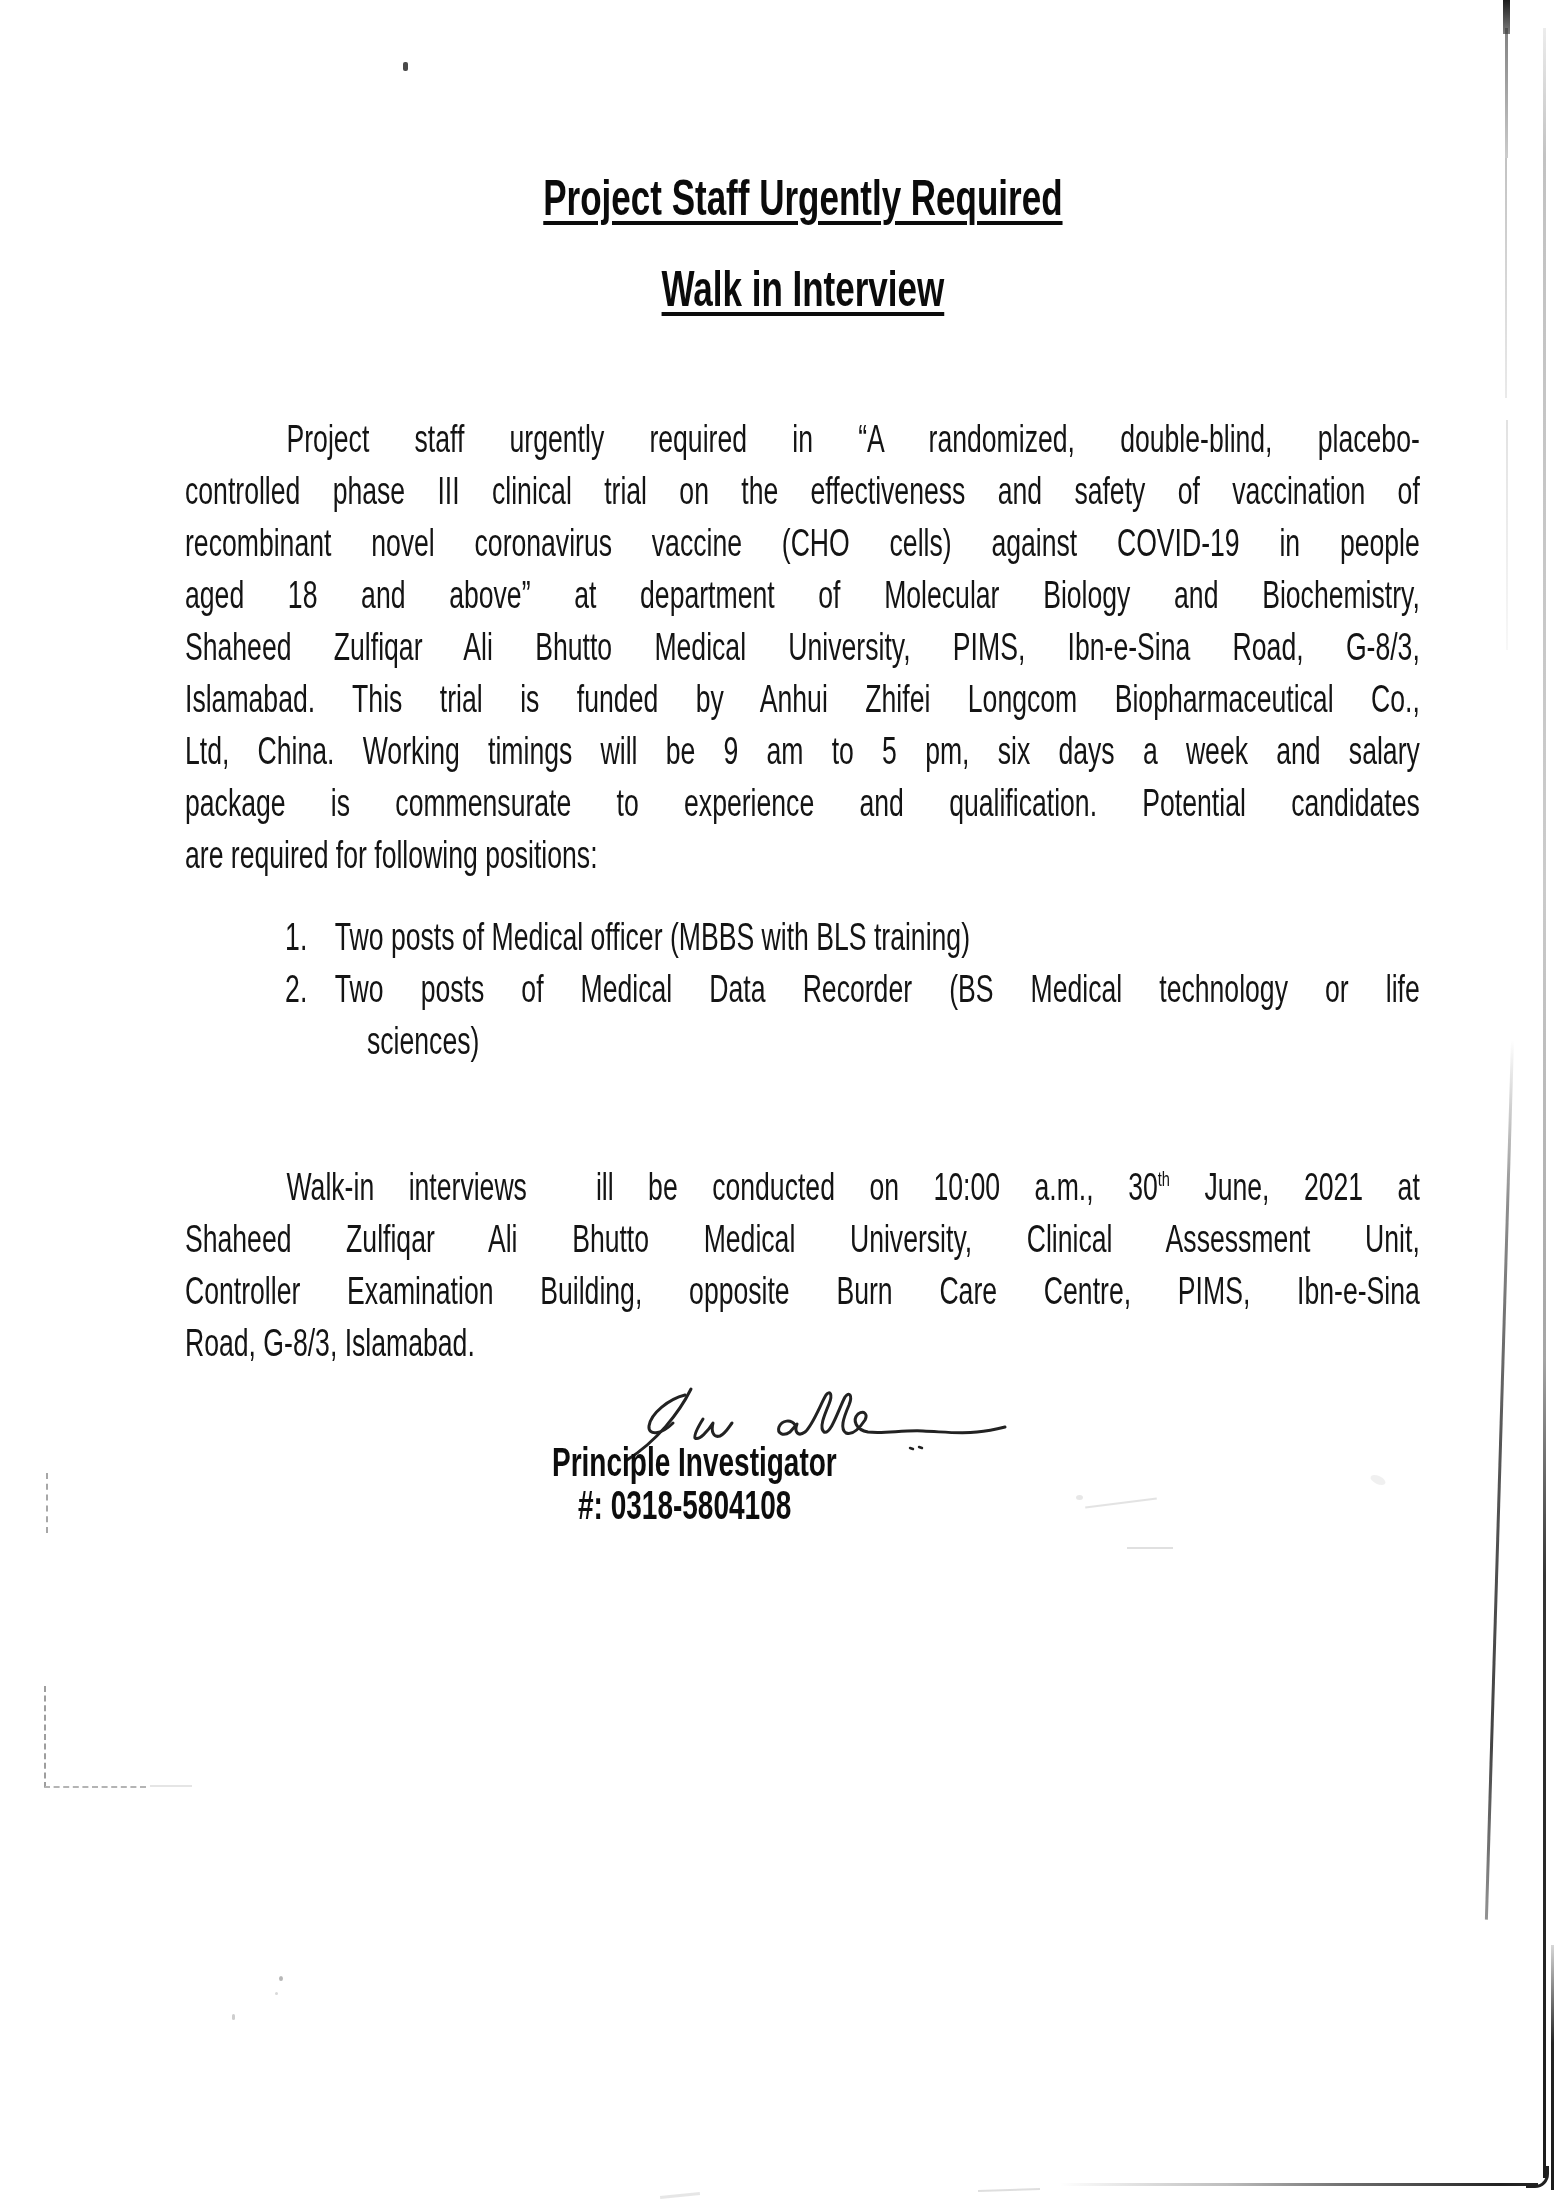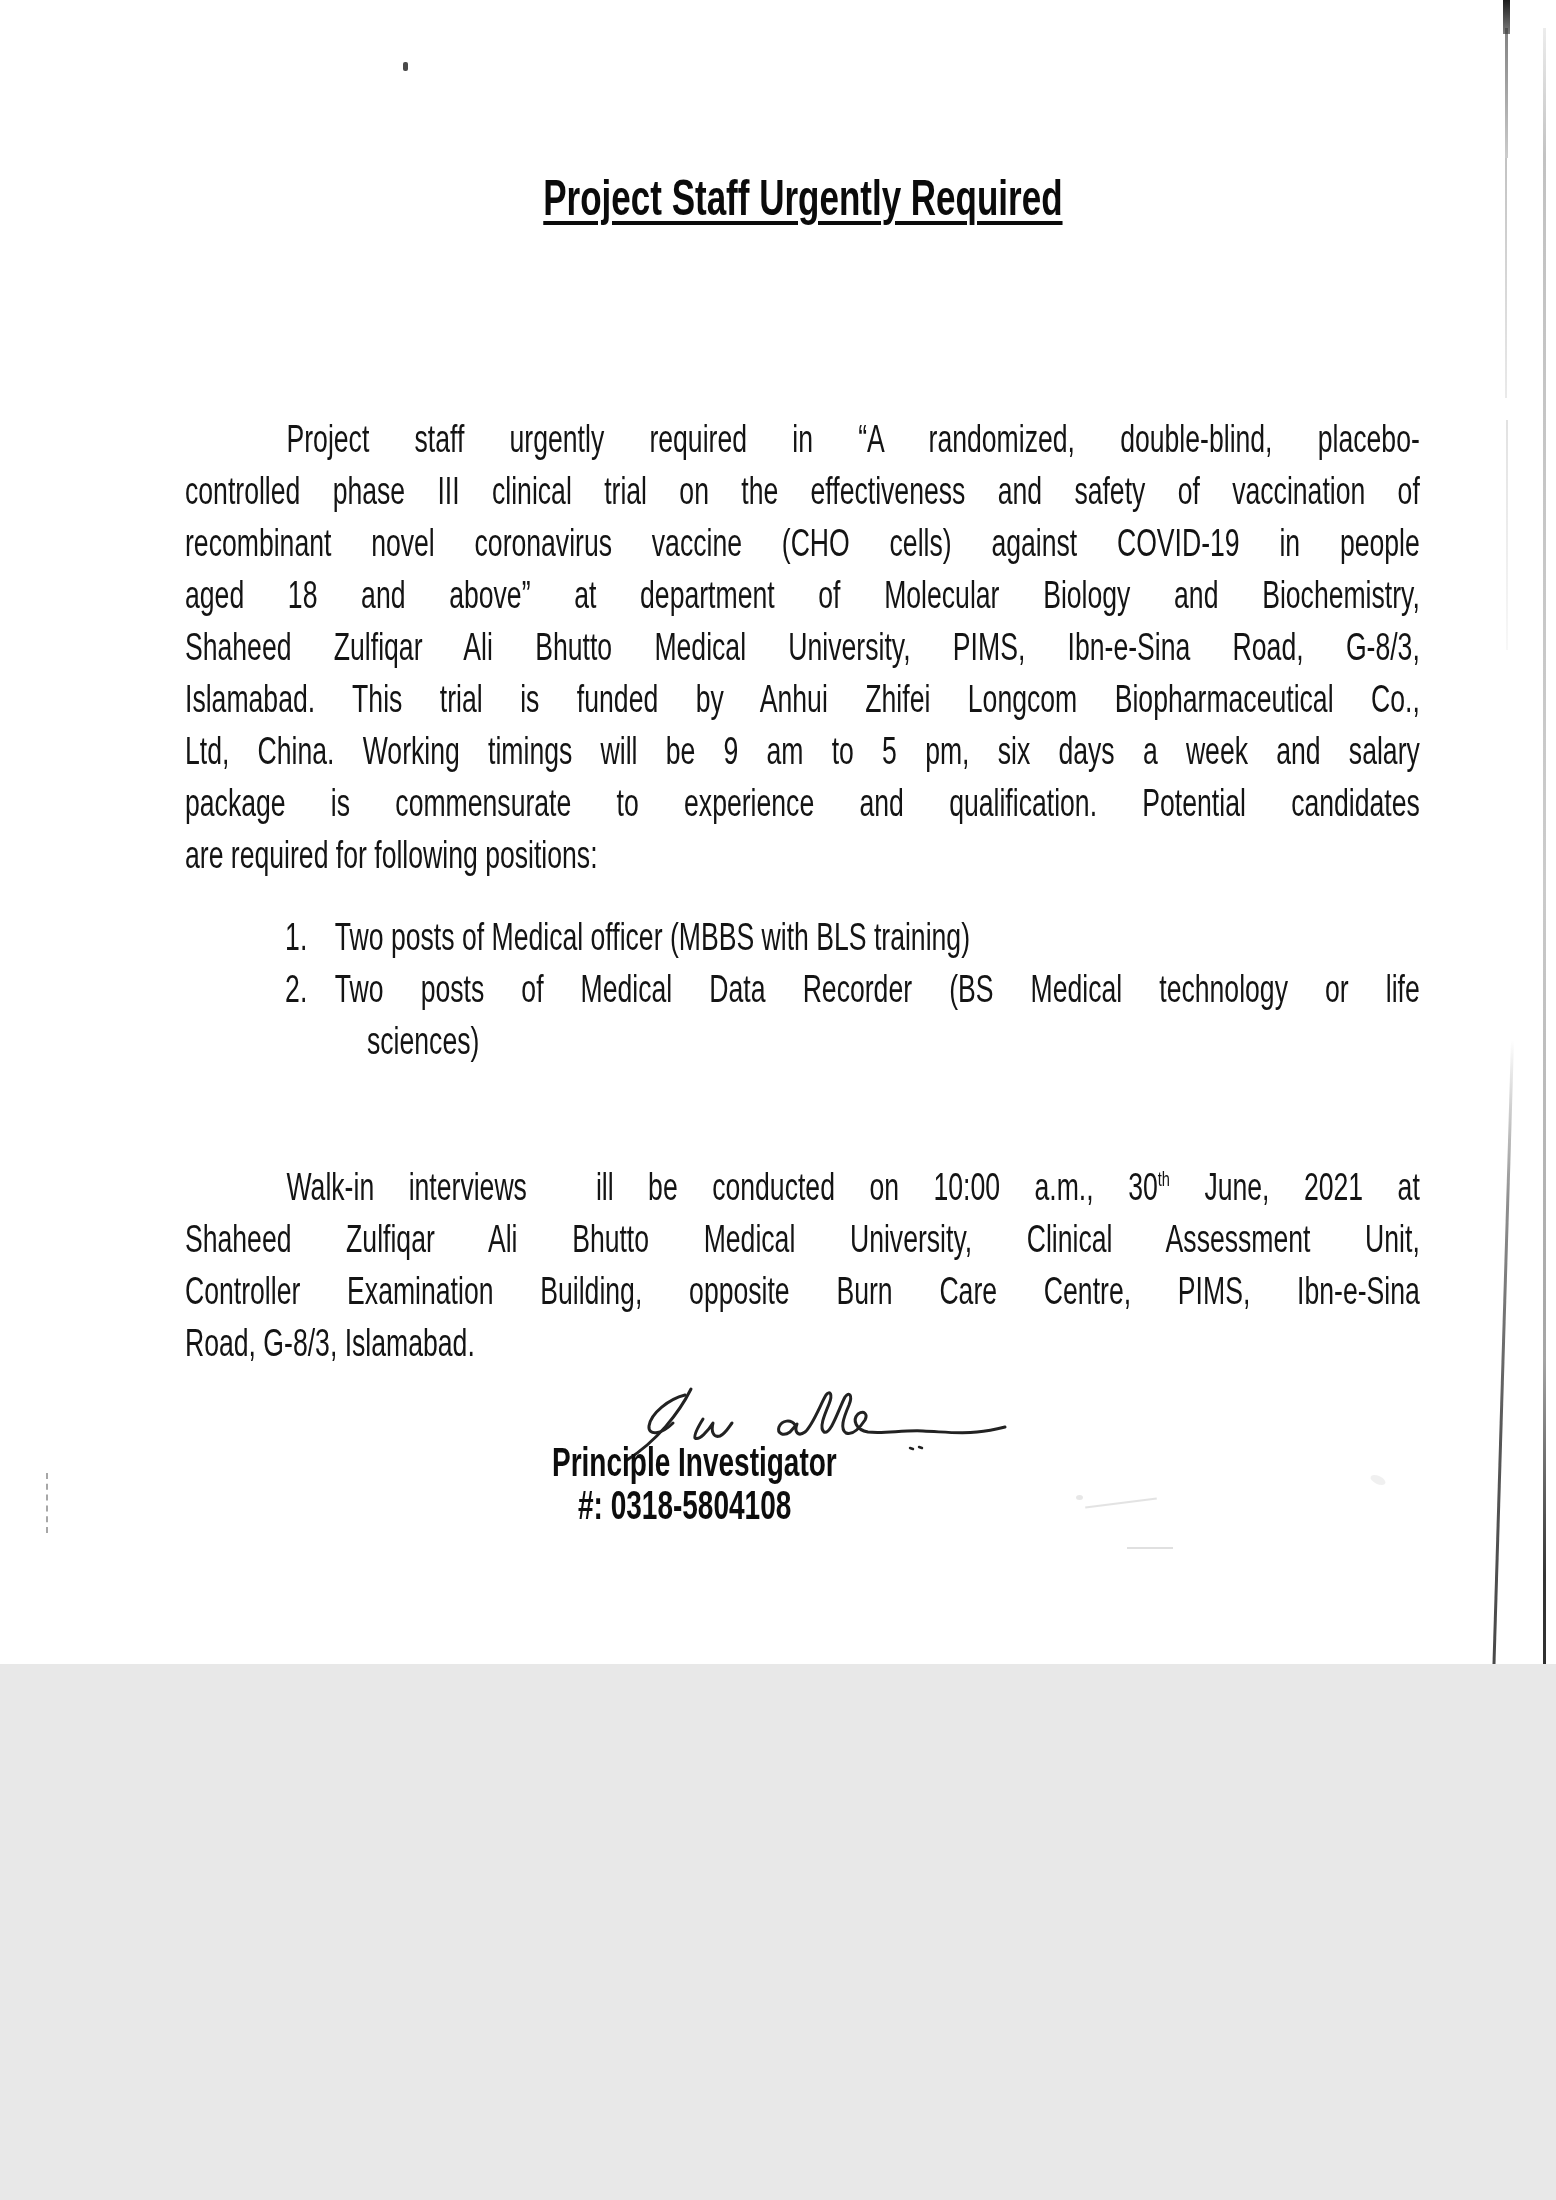--- a/index.html
+++ b/index.html
@@ -1,17 +1,17 @@
 <!DOCTYPE html>
 <html><head>
 <meta charset="utf-8">
 <style>
   html,body{margin:0;padding:0;background:#e8e8e8;}
   .page{
-    position:relative;width:1556px;height:1664px;background:#ffffff;
+    position:relative;width:1556px;height:2200px;background:#ffffff;
     overflow:hidden;font-family:"Liberation Sans",sans-serif;color:#161616;
   }
   
   .title-wrap{position:absolute;left:185px;width:1235px;text-align:center;}
   .title-wrap .title{
     display:inline-block;font-weight:bold;color:#0b0b0b;font-size:50px;line-height:52px;
     transform:scaleX(0.70);transform-origin:50% 50%;
     text-decoration:underline;text-decoration-thickness:4px;text-underline-offset:6px;
     letter-spacing:0px;white-space:nowrap;
   }
@@ -46,20 +46,23 @@
   
   .art{position:absolute;pointer-events:none;}
 </style>
 </head>
 <body>
 
 <div class="page">
 
   <div class="title-wrap t1">
     <span class="title">Project Staff Urgently Required</span>
+  </div>
+  <div class="title-wrap t2">
+    <span class="title">Walk in Interview</span>
   </div>
 
   <div class="scaled p1">
     <div class="line indent1">Project staff urgently required in “A randomized, double-blind, placebo-</div>
     <div class="line">controlled phase III clinical trial on the effectiveness and safety of vaccination of</div>
     <div class="line">recombinant novel coronavirus vaccine (CHO cells) against COVID-19 in people</div>
     <div class="line">aged 18 and above” at department of Molecular Biology and Biochemistry,</div>
     <div class="line">Shaheed Zulfiqar Ali Bhutto Medical University, PIMS, Ibn-e-Sina Road, G-8/3,</div>
     <div class="line">Islamabad. This trial is funded by Anhui Zhifei Longcom Biopharmaceutical Co.,</div>
     <div class="line">Ltd, China. Working timings will be 9 am to 5 pm, six days a week and salary</div>

